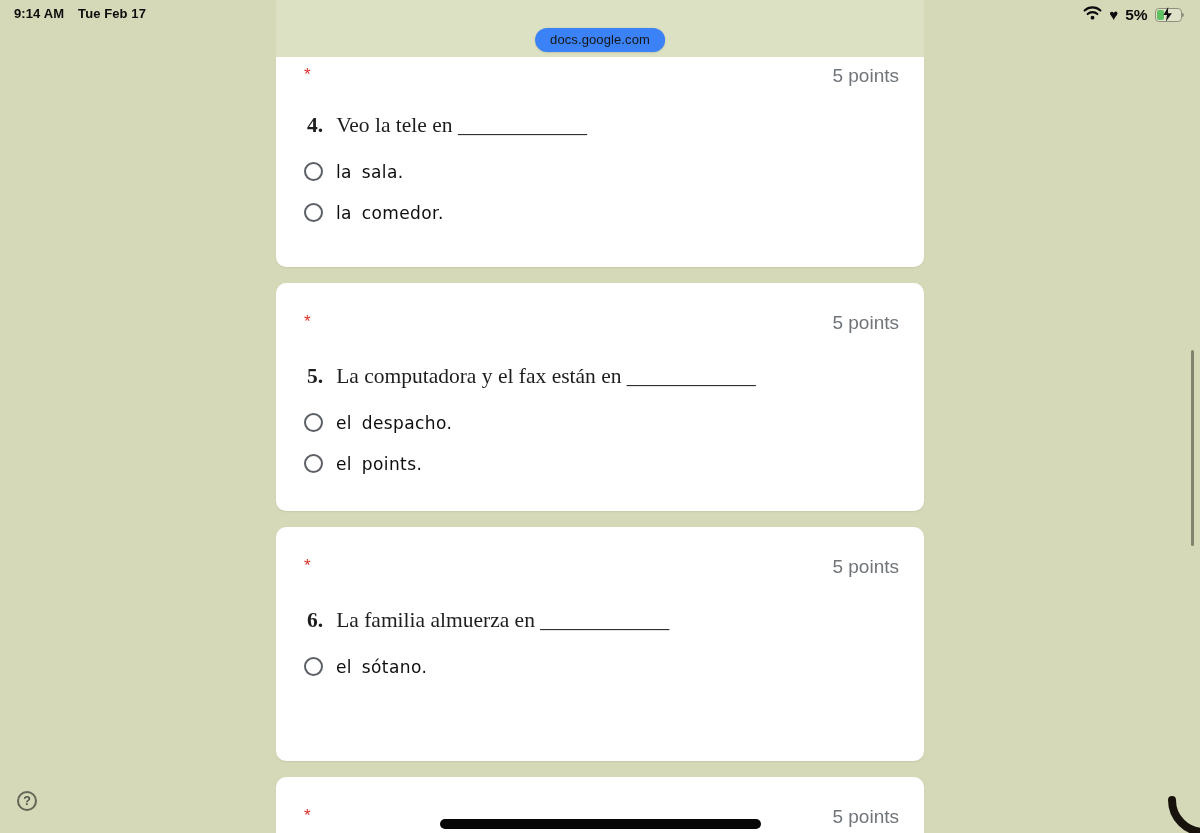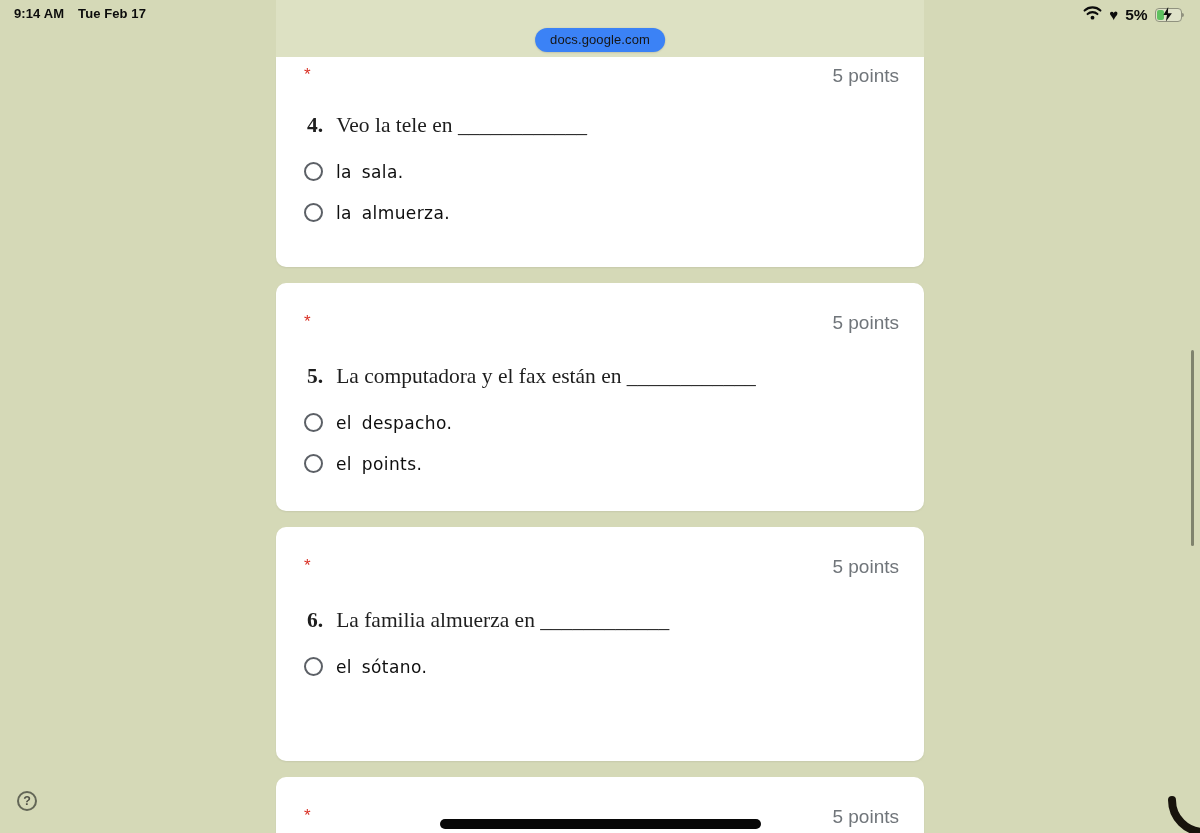--- a/index.html
+++ b/index.html
@@ -134,21 +134,21 @@
     <div class="question">
       <span class="qnum">4.</span><span>Veo la tele en ____________</span>
     </div>
     <div class="options">
       <div class="opt">
         <span class="radio"></span>
         <span class="optlabel">la sala.</span>
       </div>
       <div class="opt">
         <span class="radio"></span>
-        <span class="optlabel">la almuerza.</span>
+        <span class="optlabel">la comedor.</span>
       </div>
     </div>
   </div>
 
   <div class="card card-2">
     <div class="head">
       <span class="req">*</span>
       <span class="pts">5 points</span>
     </div>
     <div class="question">

